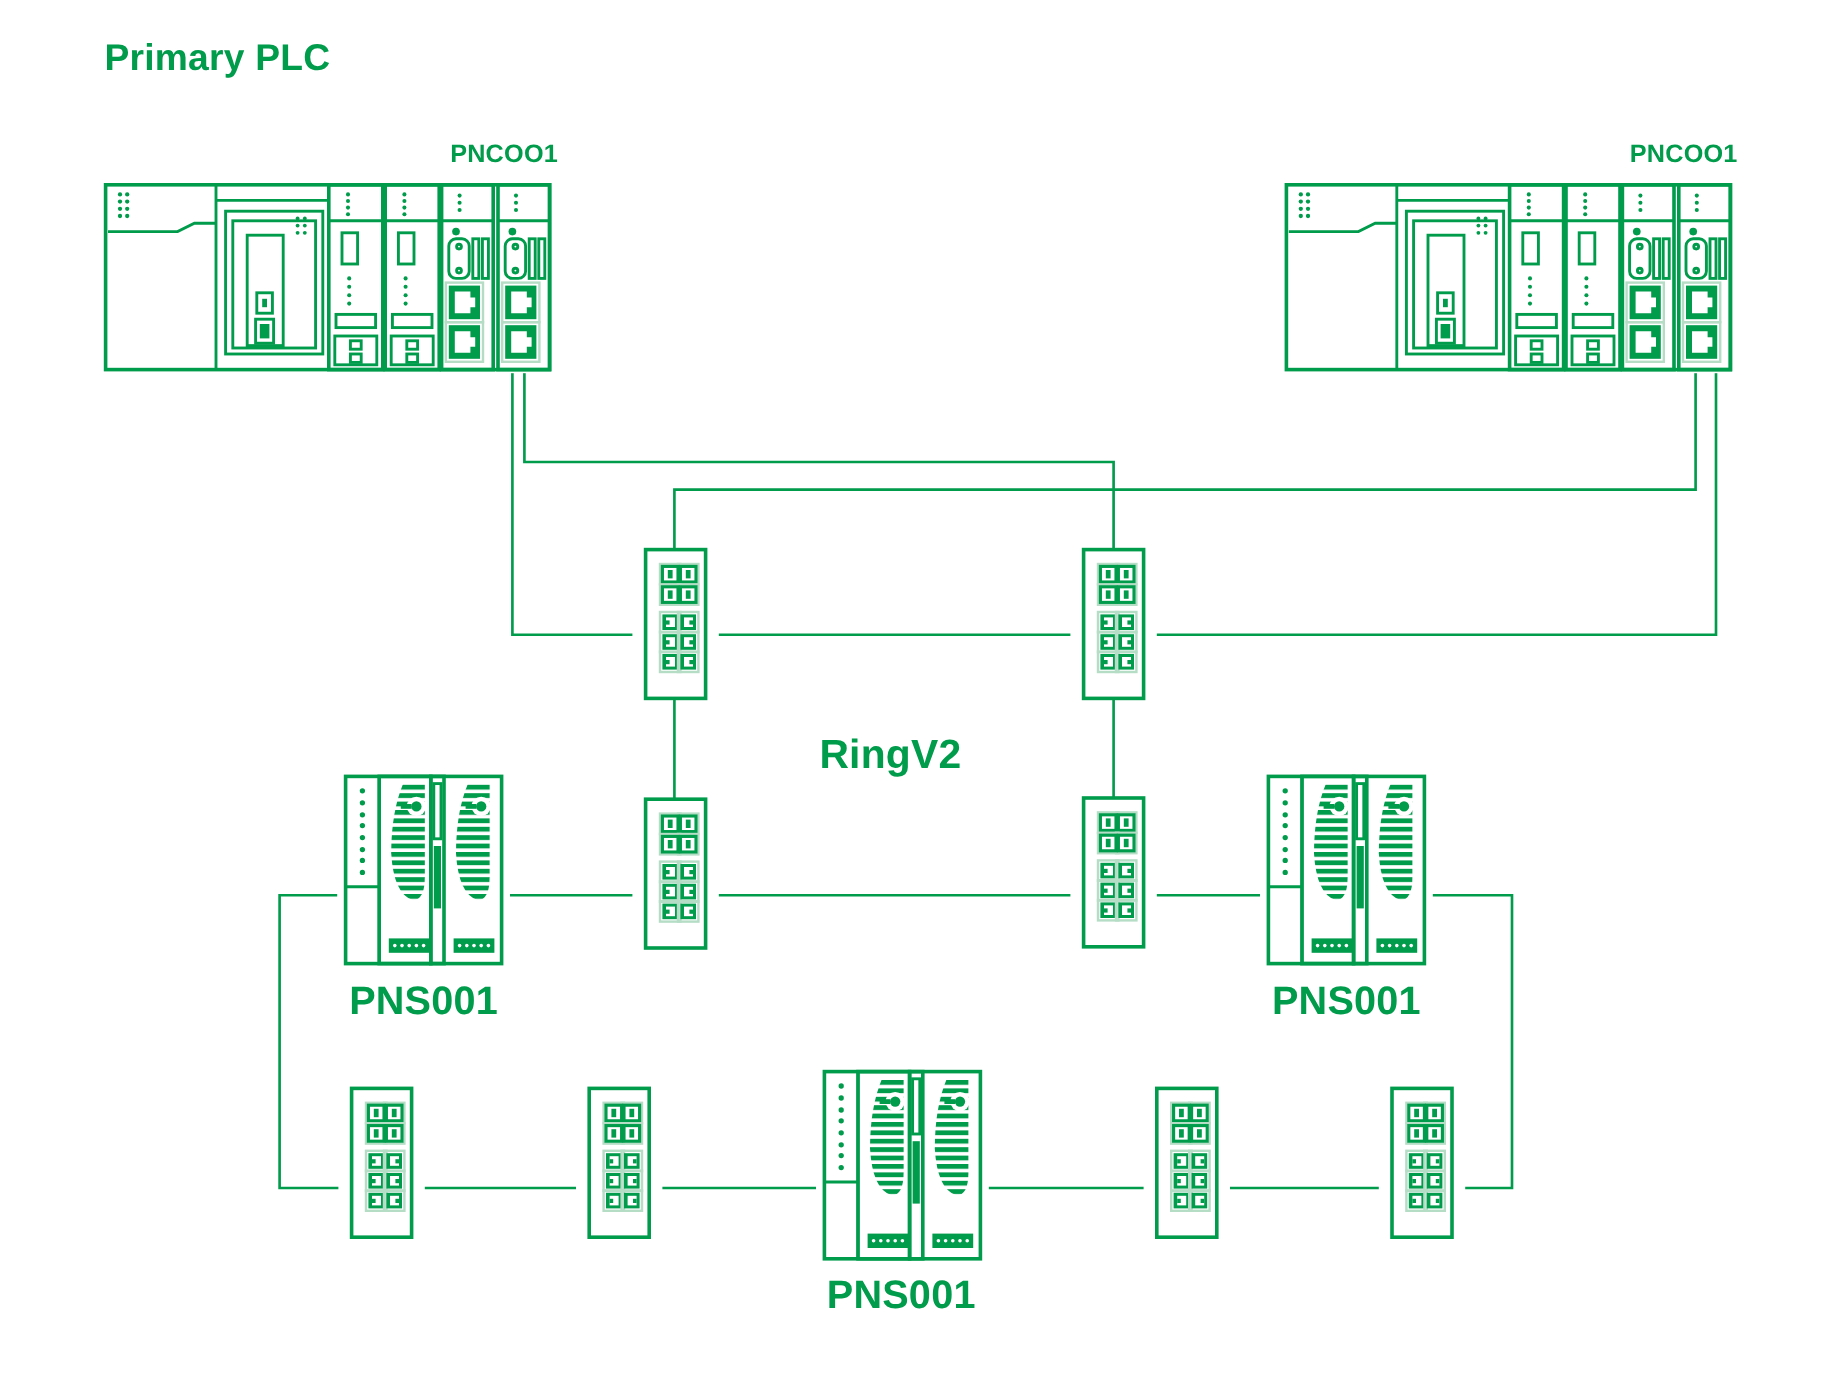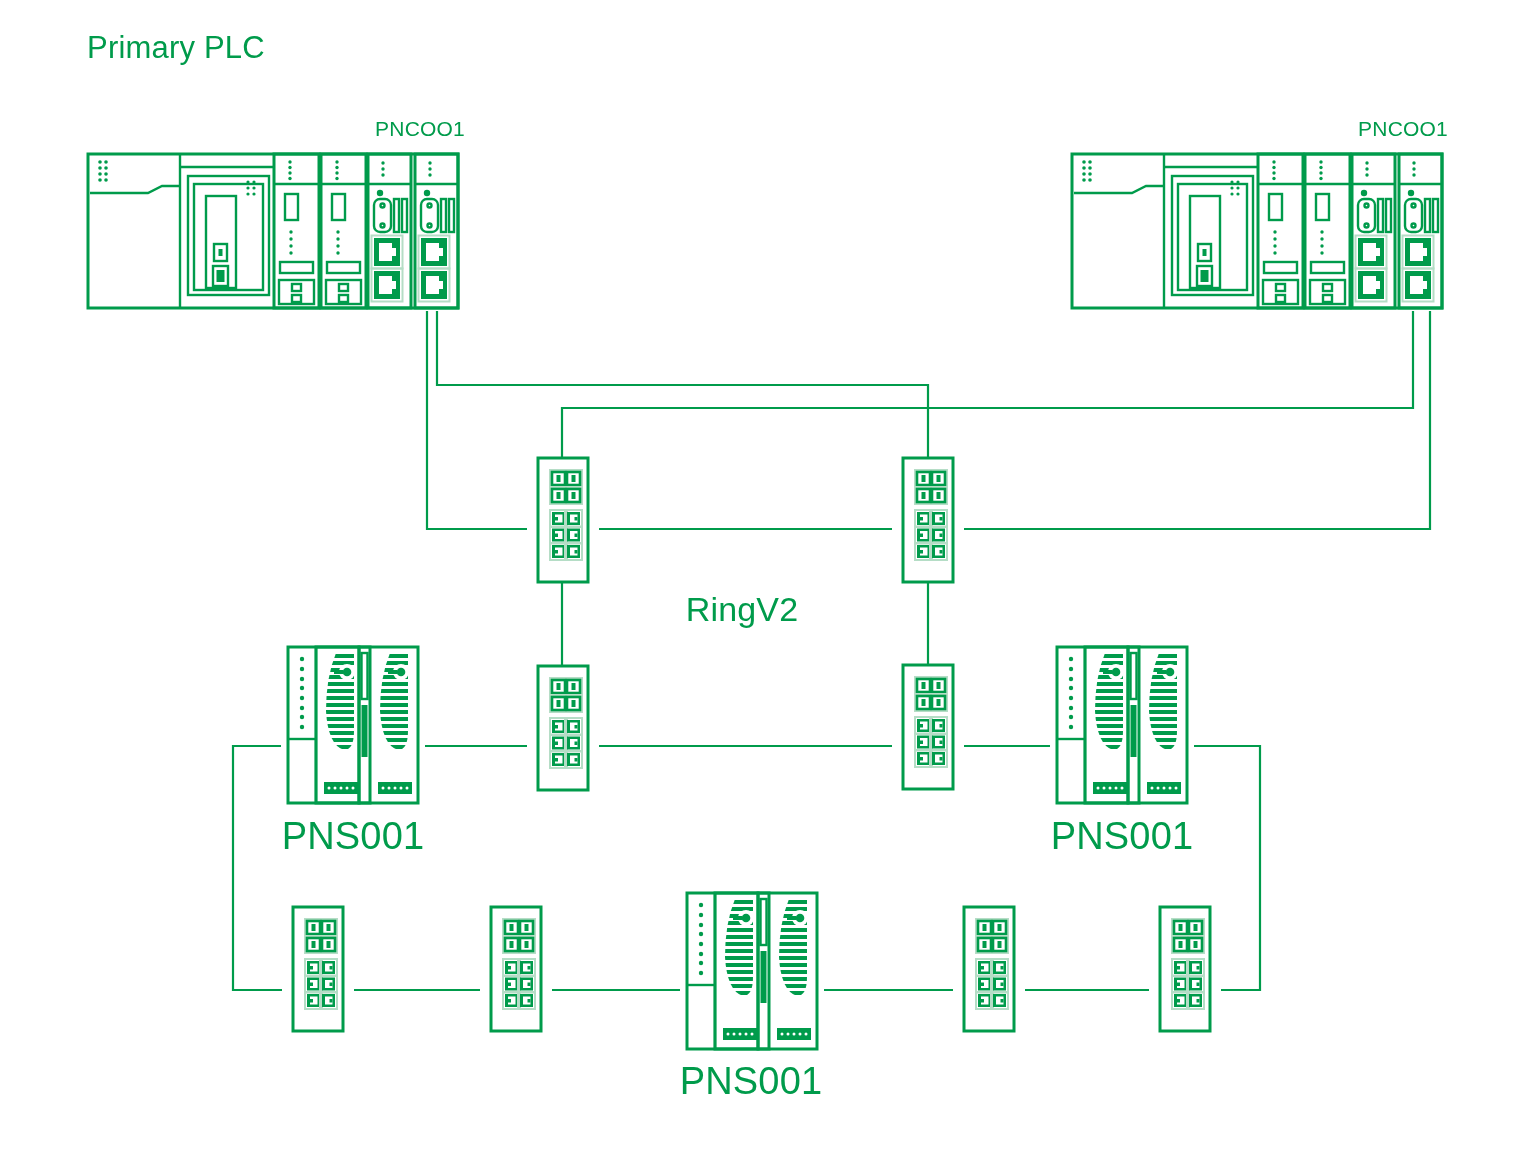--- a/index.html
+++ b/index.html
@@ -8,24 +8,24 @@
   #stage{position:relative;width:1536px;height:1152px;overflow:hidden;background:var(--background);}
   svg{position:absolute;left:0;top:0;}
   .w{fill:#fff;}
   .g{fill:var(--green);}
   .s{fill:none;stroke:var(--green);stroke-width:2.4px;}
   .s3{fill:none;stroke:var(--green);stroke-width:3px;}
   .sw{fill:#fff;stroke:var(--green);stroke-width:3px;}
   .sw2{fill:#fff;stroke:var(--green);stroke-width:2.6px;}
   .lt{fill:none;stroke:var(--lt);stroke-width:2px;}
   .wire{fill:none;stroke:var(--green);stroke-width:2.2px;}
-  .lbl{position:absolute;color:var(--green);font-weight:400;white-space:nowrap;letter-spacing:0.2px;}
+  .lbl{position:absolute;color:var(--green);font-weight:700;white-space:nowrap;letter-spacing:0.2px;}
   .t1{font-size:31px;}
   .t2{font-size:21px;text-align:right;}
-  .t3{font-size:38px;}
+  .t3{font-size:33px;}
   .t4{font-size:34px;}
   .ctr{transform:translateX(-50%);}
   .rgt{transform:translateX(-100%);}
 </style>
 </head>
 <body>
 
 <div id="stage">
 
 <svg width="1536" height="1152" viewBox="0 0 1536 1152">
@@ -217,19 +217,19 @@
   <use href="#pns" x="288" y="647"></use>
   <use href="#pns" x="1057" y="647"></use>
   <use href="#pns" x="687" y="893"></use>
 </svg>
 
 <div class="lbl t1" style="left:87px;top:30px;">Primary PLC</div>
 
 <div class="lbl t2 rgt" style="left:465px;top:117px;">PNCOO1</div>
 <div class="lbl t2 rgt" style="left:1448px;top:117px;">PNCOO1</div>
 
-<div class="lbl t4 ctr" style="left:742px;top:590px;">RingV2</div>
+<div class="lbl t4 ctr" style="left:742px;top:610px;">RingV2</div>
 
 <div class="lbl t3 ctr" style="left:353px;top:815px;">PNS001</div>
 <div class="lbl t3 ctr" style="left:1122px;top:815px;">PNS001</div>
 <div class="lbl t3 ctr" style="left:751px;top:1060px;">PNS001</div>
 
 </div>
 
 </body></html>

